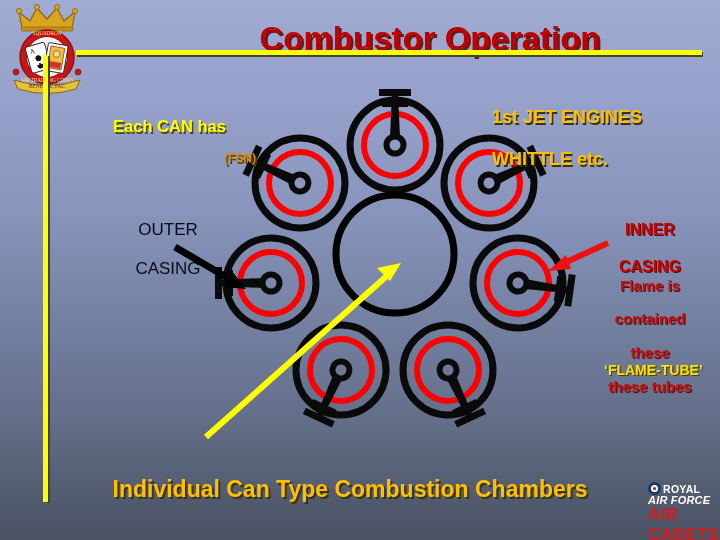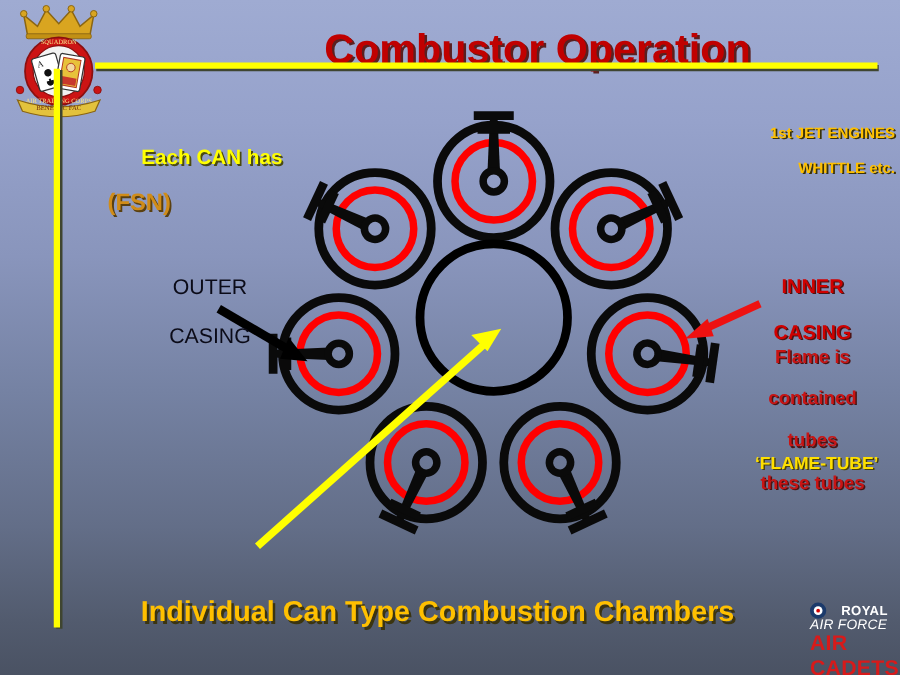--- a/index.html
+++ b/index.html
@@ -54,30 +54,30 @@
   .fsn-block {
     left: 62px; top: 98px; width: 215px;
     text-align: center;
     font-size: 16.5px;
     font-weight: bold;
     color: #ffff00;
     text-shadow: 1.5px 1.5px 0 #4a4a10;
   }
   .fsn-abbr {
     left: 86px; top: 152px; width: 170px;
-    text-align: left;
-    font-size: 19px;
+    text-align: right;
+    font-size: 12px;
     font-weight: bold;
     color: #d08c18;
     text-shadow: 1.5px 1.5px 0 #5a4010;
   }
   .jet-block {
     left: 492px; top: 86px; width: 224px;
-    text-align: right;
-    font-size: 12px;
+    text-align: left;
+    font-size: 18px;
     font-weight: bold;
     color: #ffc000;
     text-shadow: 1.5px 1.5px 0 #3a3208;
   }
   .outer-casing {
     left: 98px; top: 200px; width: 140px;
     text-align: center;
     font-size: 17px;
     color: #0b0b18;
   }
@@ -134,24 +134,24 @@
   .raf-roundel::before {
     content: ""; position: absolute; left: 3px; top: 3px;
     width: 7px; height: 7px; border-radius: 50%; background: #ffffff;
   }
   .raf-roundel::after {
     content: ""; position: absolute; left: 4.6px; top: 4.6px;
     width: 3.8px; height: 3.8px; border-radius: 50%; background: #d00000;
   }
   .raf-royal {
     font-size: 10.5px; font-weight: bold; color: #ffffff;
-    margin-left: 12px; letter-spacing: .3px;
+    margin-left: 2px; letter-spacing: .3px;
   }
   .raf-af {
-    font-size: 11px; font-weight: normal; font-style: italic;
+    font-size: 11px; font-weight: bold; font-style: italic;
     color: #ffffff; letter-spacing: .2px; margin-top: -1px;
   }
   .raf-cadets {
     font-size: 17px; font-weight: bold; color: #d81a1a;
     letter-spacing: .2px; margin-top: -1px;
   }
   .raf-tag {
     font-size: 6.5px; color: #e8e8e8; margin-top: 0px; letter-spacing: .1px;
   }
 
@@ -324,21 +324,21 @@
   </div>
 
   <div class="txt inner-casing">
     <div>INNER</div>
     <div>CASING</div>
   </div>
 
   <div class="txt flame-block">
     <div>Flame is</div>
     <div>contained</div>
-    <div>tubes</div>
+    <div>these</div>
     <div>these tubes</div>
   </div>
 
   <div class="txt flame-tube">‘FLAME-TUBE’</div>
 
 
   <div class="txt caption">Individual Can Type Combustion Chambers</div>
 
   <div class="raf">
     <div class="raf-row1">

